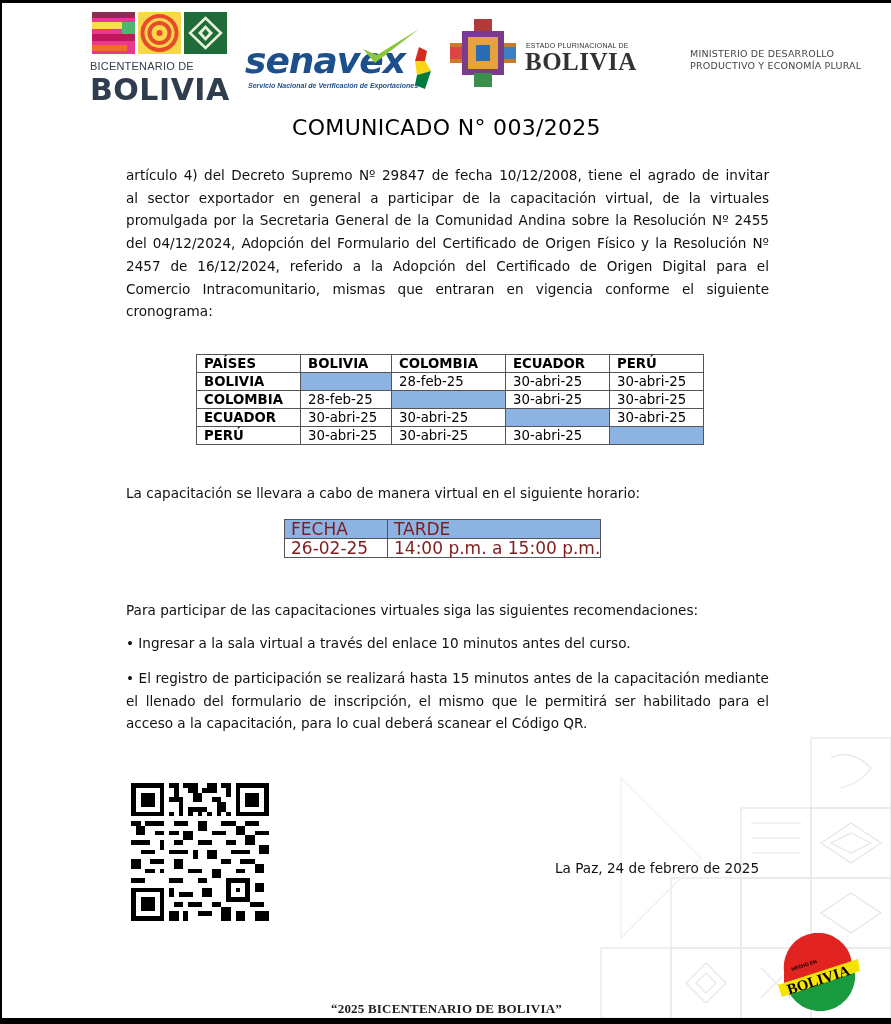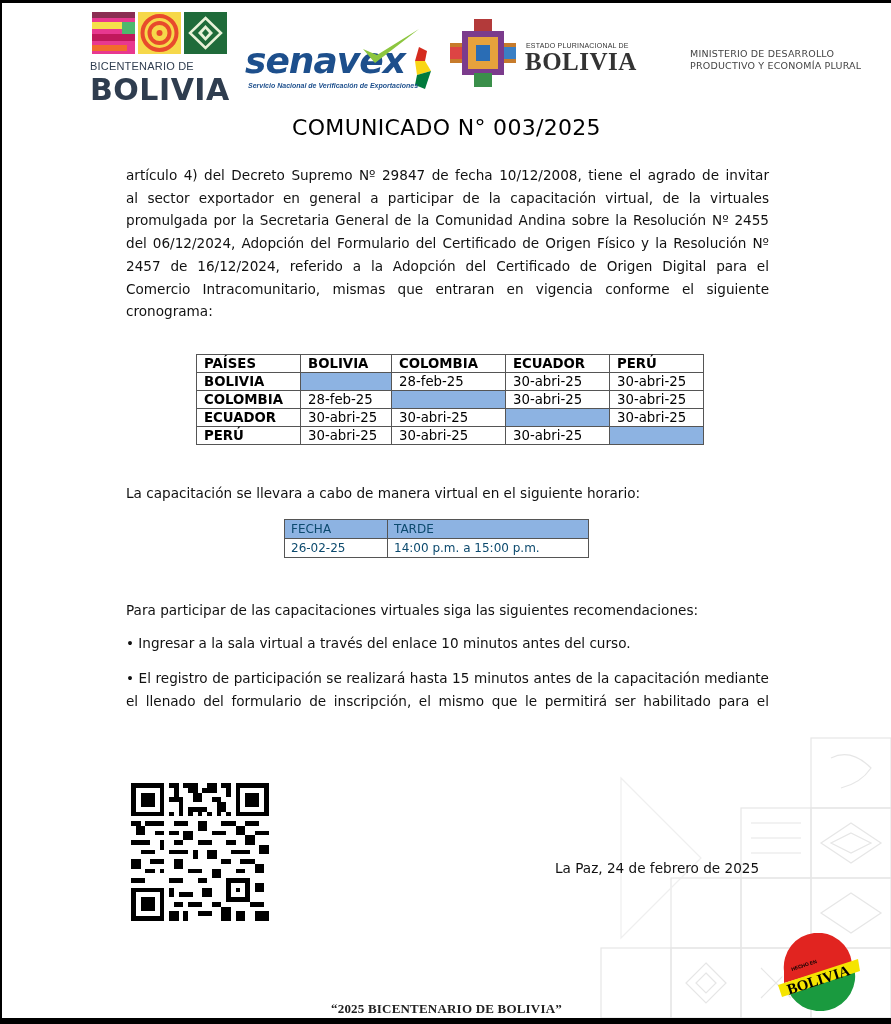--- a/index.html
+++ b/index.html
@@ -26,21 +26,21 @@
   .para { position:absolute; left:124px; width:643px; font-family:"DejaVu Sans", sans-serif; font-size:13.6px; line-height:22.7px; color:#111; text-align:justify; }
   .p1 { top:161px; }
   .p1 .last { text-align:left; }
   
   table.crono { position:absolute; left:194px; top:351px; border-collapse:collapse; font-family:"DejaVu Sans", sans-serif; font-size:13.3px; color:#000; }
   table.crono td { border:1px solid #555; height:17px; padding:0 0 0 7px; line-height:17px; white-space:nowrap; }
   table.crono td.hd { font-weight:bold; }
   table.crono td.blue { background:#8db3e2; }
   .c0 { width:96px; } .c1 { width:83px; } .c2 { width:106px; } .c3 { width:96px; } .c4 { width:86px; }
   .p2 { top:479px; }
-  table.horario { position:absolute; left:282px; top:516px; border-collapse:collapse; font-family:"DejaVu Sans", sans-serif; font-size:12px; color:#0c4a6e; }
+  table.horario { position:absolute; left:282px; top:516px; border-collapse:collapse; font-family:"DejaVu Sans", sans-serif; font-size:17px; color:#7f1d1d; }
   table.horario td { border:1px solid #555; height:18px; padding:0 0 0 6px; line-height:18px; white-space:nowrap; }
   table.horario tr.hrow td { background:#8db3e2; }
   .h0 { width:96px; } .h1 { width:194px; }
   .p3 { top:596px; }
   .p4 { top:629px; }
   .p5 { top:664px; }
   .qr { position:absolute; left:129px; top:780px; width:138px; height:138px; }
   .fecha { position:absolute; left:553px; top:857px; font-family:"DejaVu Sans", sans-serif; font-size:13.6px; color:#111; white-space:nowrap; }
   .badge { position:absolute; left:772px; top:930px; width:88px; height:78px; }
   .footer { position:absolute; left:0; top:998px; width:889px; text-align:center; font-family:"Liberation Serif", serif; font-weight:bold; font-size:13px; color:#222; letter-spacing:0.2px; }
@@ -135,21 +135,21 @@
     <div>MINISTERIO DE DESARROLLO</div>
     <div>PRODUCTIVO Y ECONOMÍA PLURAL</div>
   </div>
 
   <div class="title">COMUNICADO N° 003/2025</div>
 
   <div class="para p1">
     <div style="text-align-last:justify">artículo 4) del Decreto Supremo Nº 29847 de fecha 10/12/2008, tiene el agrado de invitar</div>
     <div style="text-align-last:justify">al sector exportador en general a participar de la capacitación virtual, de la virtuales</div>
     <div style="text-align-last:justify">promulgada por la Secretaria General de la Comunidad Andina sobre la Resolución Nº 2455</div>
-    <div style="text-align-last:justify">del 06/12/2024, Adopción del Formulario del Certificado de Origen Físico y la Resolución Nº</div>
+    <div style="text-align-last:justify">del 04/12/2024, Adopción del Formulario del Certificado de Origen Físico y la Resolución Nº</div>
     <div style="text-align-last:justify">2457 de 16/12/2024, referido a la Adopción del Certificado de Origen Digital para el</div>
     <div style="text-align-last:justify">Comercio Intracomunitario, mismas que entraran en vigencia conforme el siguiente</div>
     <div class="last">cronograma:</div>
   </div>
 
   <table class="crono">
     <tbody>
         <tr>
       <td class="hd c0">PAÍSES</td>
       <td class="hd c1">BOLIVIA</td>
@@ -206,20 +206,21 @@
   <div class="para p3">Para participar de las capacitaciones virtuales siga las siguientes recomendaciones:</div>
 
   <div class="para p4">
     <span>•</span>
     <span>Ingresar a la sala virtual a través del enlace 10 minutos antes del curso.</span>
   </div>
 
   <div class="para p5">
     <div style="text-align-last:justify"><span>•</span> <span>El registro de participación se realizará hasta 15 minutos antes de la capacitación mediante</span></div>
     <div style="text-align-last:justify">el llenado del formulario de inscripción, el mismo que le permitirá ser habilitado para el</div>
+    <div>acceso a la capacitación, para lo cual deberá scanear el Código QR.</div>
   </div>
 
   <svg class="qr" viewBox="0 0 29 29" shape-rendering="crispEdges">
     <rect width="29" height="29" fill="#fff"></rect>
     <g fill="#000">
 
       <rect x="0" y="0" width="7" height="7"></rect>
         <rect x="1" y="1" width="5" height="5" fill="#fff"></rect>
         <rect x="2" y="2" width="3" height="3"></rect>
       <rect x="22" y="0" width="7" height="7"></rect>

